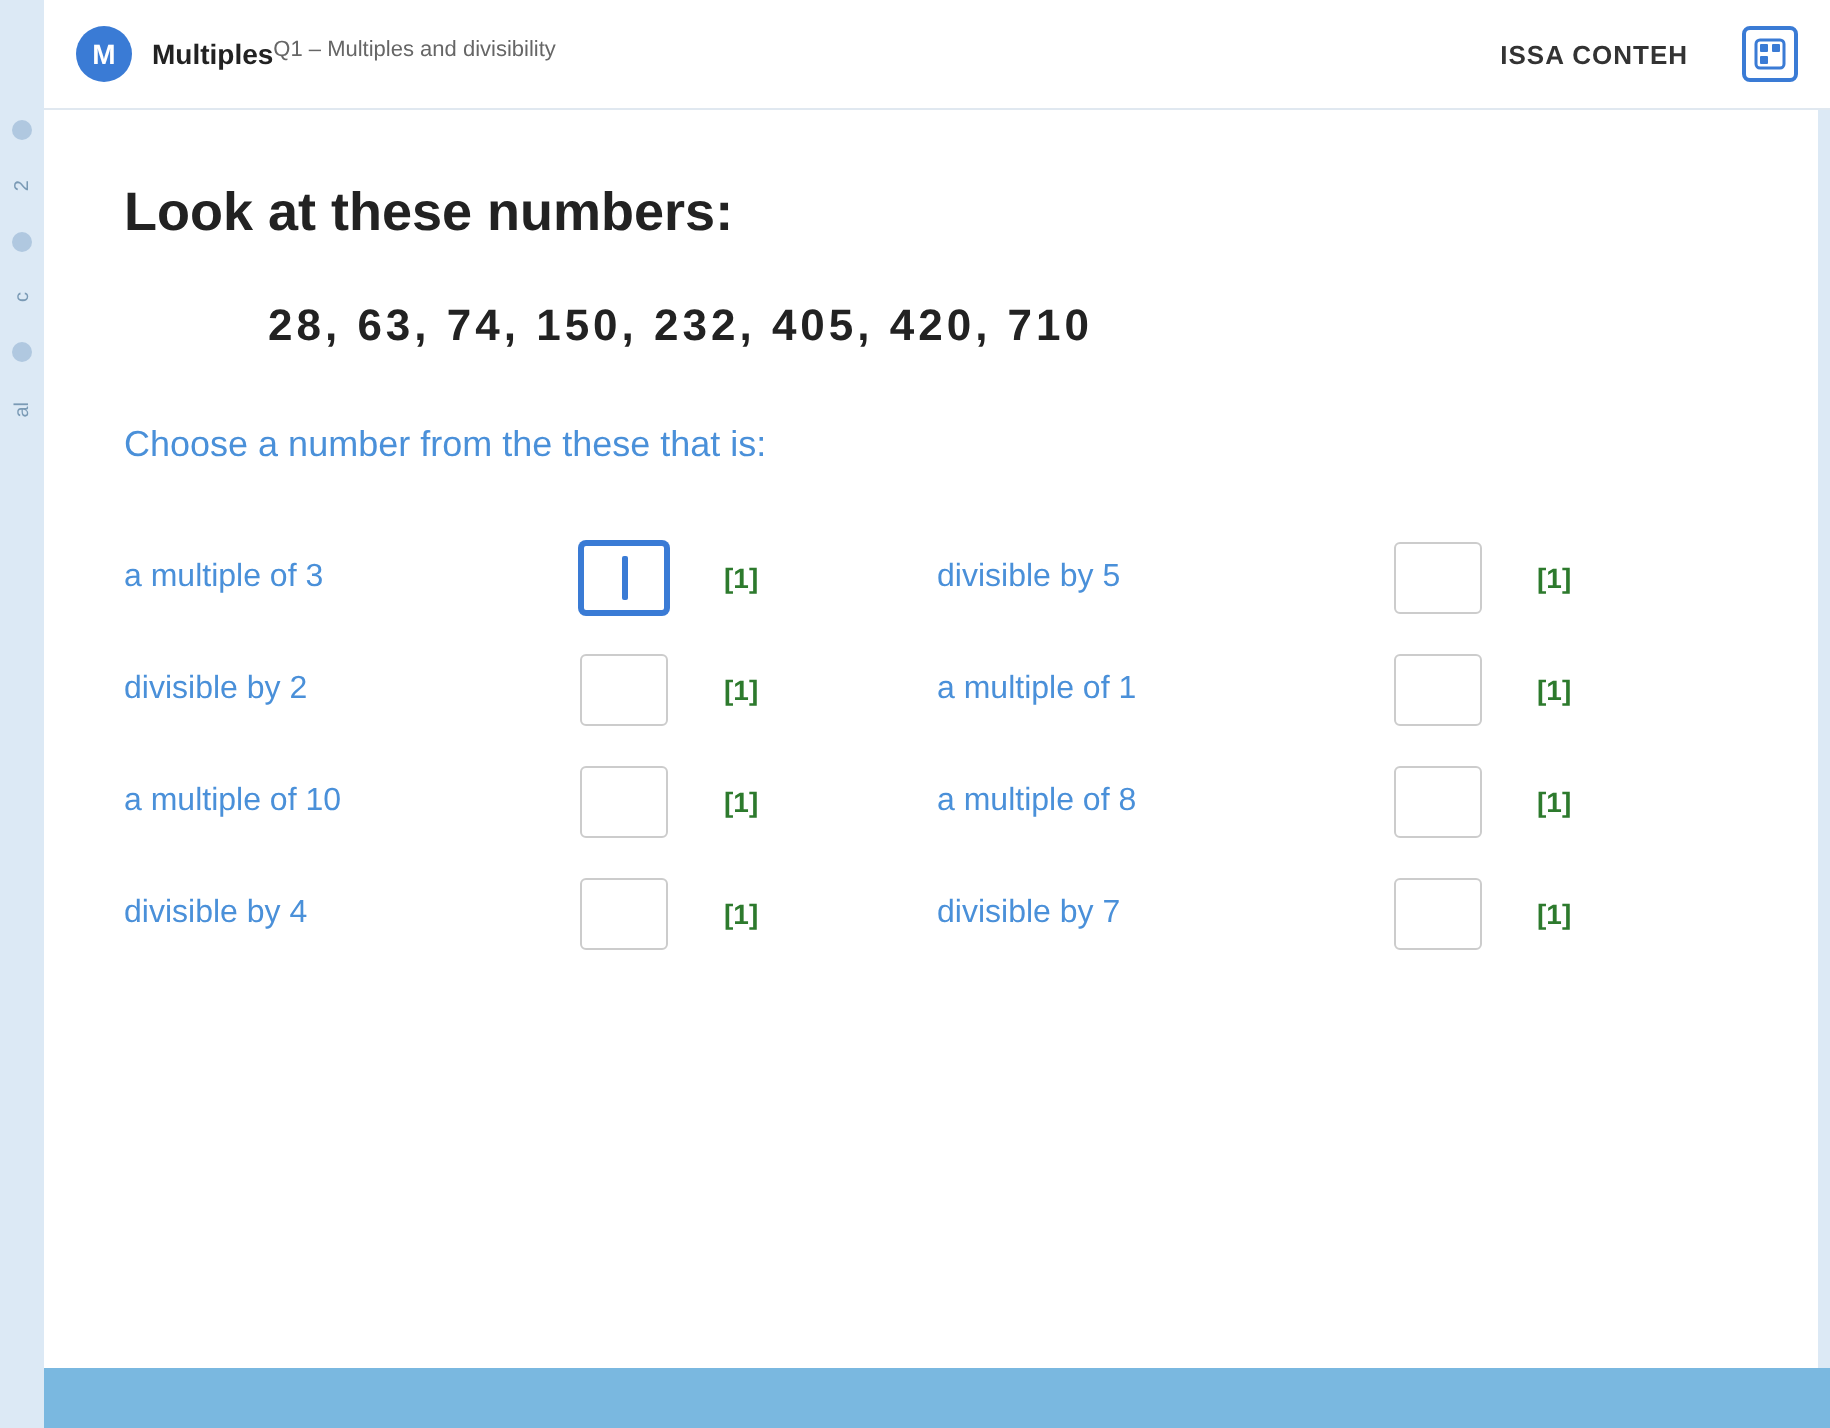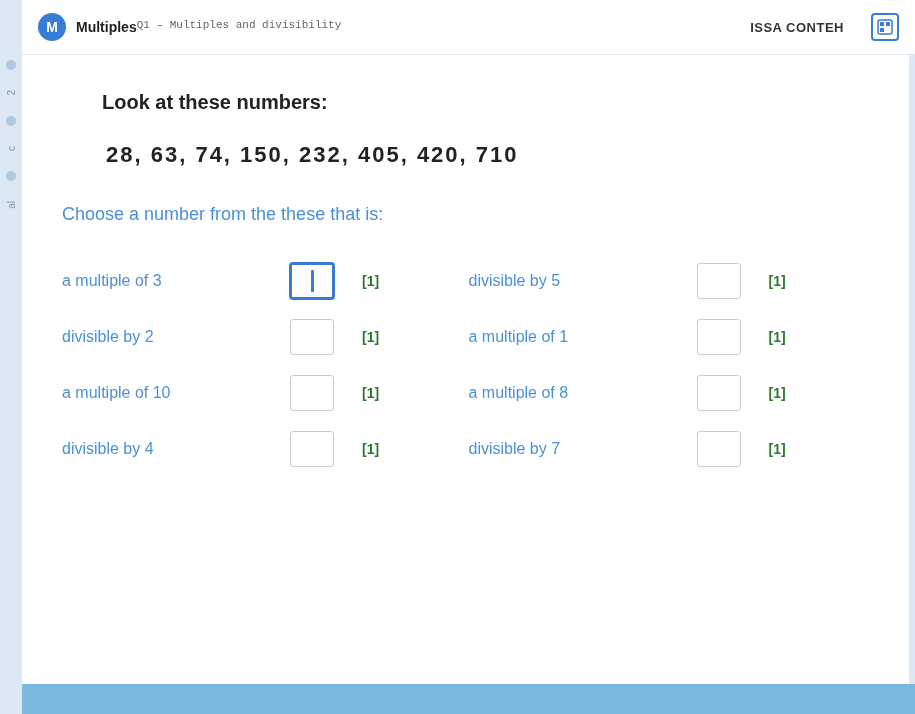--- a/index.html
+++ b/index.html
@@ -71,21 +71,20 @@
       flex-direction: row;
     }
     .header-title {
       font-size: 14px;
       font-weight: bold;
       color: #222;
     }
     .header-subtitle {
       font-size: 11px;
       color: #666;
-      font-family: Liberation Mono, monospace;
     }
     .header-right {
       margin-left: auto;
       display: flex;
       align-items: center;
       gap: 27px;
     }
     .header-user {
       font-size: 13px;
       font-weight: bold;
@@ -110,34 +109,33 @@
       top: 55px;
       left: 22px;
       right: 0;
       bottom: 30px;
       background: #fff;
       padding: 36px 40px 30px 40px;
       overflow-y: auto;
     }
 
     .look-text {
-      font-size: 20px;
+      font-size: 27px;
       font-weight: bold;
       color: #222;
       margin-bottom: 28px;
-      margin-left: 40px;
     }
 
     .numbers-line {
       font-size: 22px;
       font-weight: bold;
       color: #222;
       letter-spacing: 2px;
       margin-bottom: 36px;
-      margin-left: 44px;
+      margin-left: 72px;
     }
 
     .choose-text {
       font-size: 18px;
       color: #4a90d9;
       margin-bottom: 28px;
     }
 
     
     .questions-grid {

